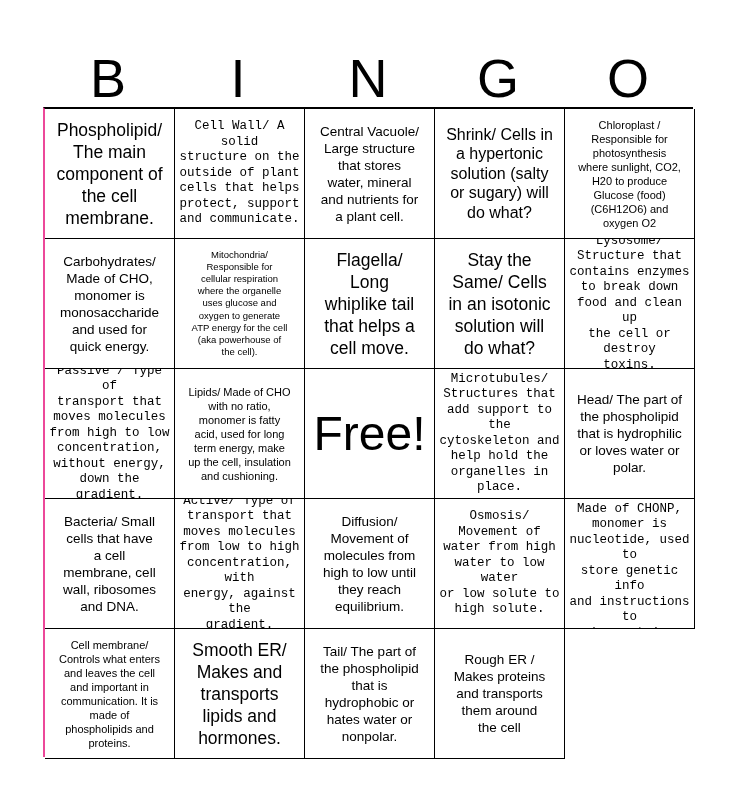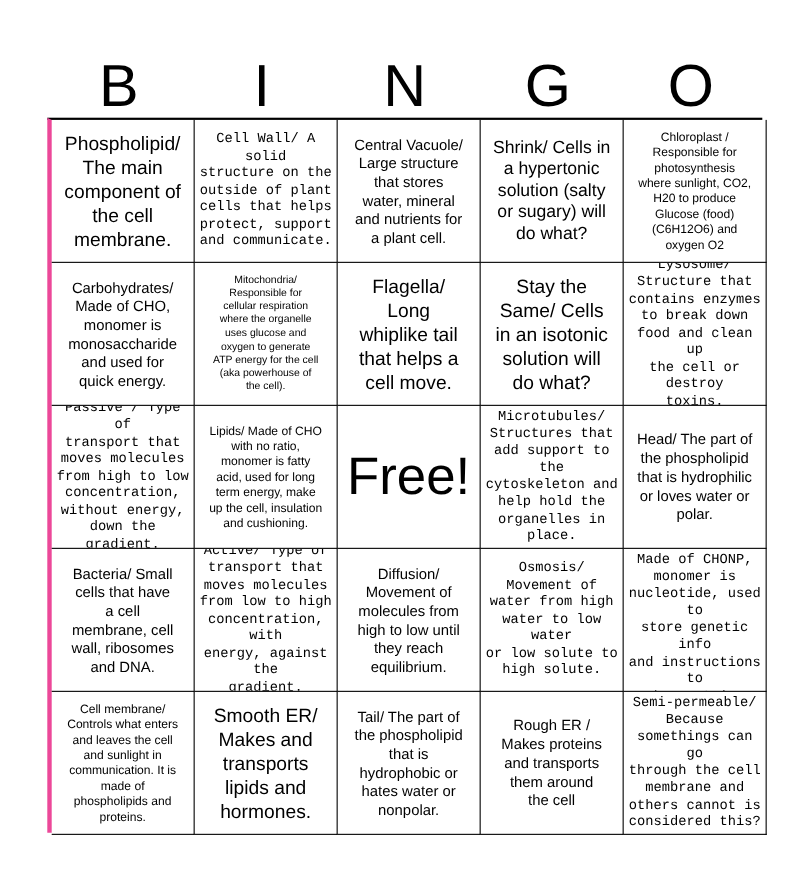--- a/index.html
+++ b/index.html
@@ -1,19 +1,19 @@
 <!DOCTYPE html>
 <html><head>
 <meta charset="utf-8">
 <style>
   html, body { margin: 0; padding: 0; background: #ffffff; }
   body { width: 736px; height: 800px; position: relative; overflow: hidden; font-family: "Liberation Sans", sans-serif; color: #000; }
   .header { position: absolute; left: 43px; top: 50px; width: 650px; height: 56px; display: flex; }
   .header .letter { width: 130px; text-align: center; font-size: 54px; line-height: 56px; font-family: "Liberation Sans", sans-serif; color: #000; }
-  .grid { position: absolute; left: 43px; top: 107px; width: 650px; height: 650px; display: grid; grid-template-columns: repeat(5, 130px); grid-template-rows: repeat(5, 130px); border-top: 2px solid #000; border-left: 4px solid #ec4899; box-sizing: border-box; }
+  .grid { position: absolute; left: 43px; top: 107px; width: 650px; height: 650px; display: grid; grid-template-columns: repeat(5, 130px); grid-template-rows: repeat(5, 130px); border-top: 2px solid #000; border-left: 2px solid #ec4899; box-sizing: border-box; }
   .cell { border-right: 1.5px solid #000; border-bottom: 1.5px solid #000; box-sizing: border-box; display: flex; align-items: center; justify-content: center; text-align: center; padding: 3px 4px; overflow: hidden; }
   .cell span { display: block; white-space: pre-line; }
   .s-xl { font-size: 17.5px; line-height: 22px; }
   .s-l  { font-size: 16px; line-height: 19.5px; }
   .s-m  { font-size: 13.5px; line-height: 17px; }
   .s-s  { font-size: 12.5px; line-height: 15.5px; font-family: Liberation Mono, monospace; }
   .s-xs { font-size: 11px; line-height: 14px; }
   .s-xxs { font-size: 9.5px; line-height: 12.2px; text-align: center; }
   .s-free { font-size: 48px; line-height: 52px; }
 </style>
@@ -187,21 +187,21 @@
 monomer is
 nucleotide, used to
 store genetic info
 and instructions to
 make proteins.</span>
     </div>
     <div class="cell">
       <span class="s-xs">Cell membrane/
 Controls what enters
 and leaves the cell
-and sunlight in
+and important in
 communication. It is
 made of
 phospholipids and
 proteins.</span>
     </div>
     <div class="cell">
       <span class="s-xl">Smooth ER/
 Makes and
 transports
 lipids and
@@ -215,22 +215,13 @@
 hates water or
 nonpolar.</span>
     </div>
     <div class="cell">
       <span class="s-m">Rough ER /
 Makes proteins
 and transports
 them around
 the cell</span>
     </div>
-    <div class="cell">
-      <span class="s-s">Semi-permeable/
-Because
-somethings can go
-through the cell
-membrane and
-others cannot is
-considered this?</span>
-    </div>
   </div>
 
 </body></html>

